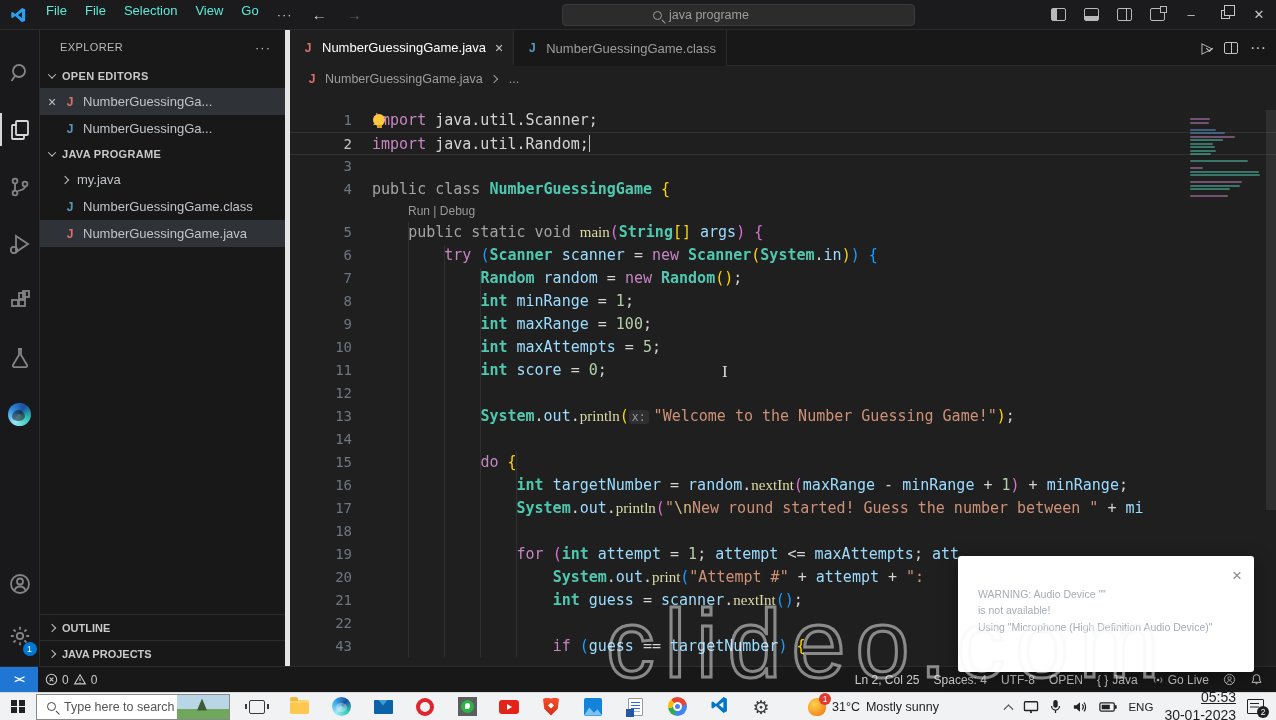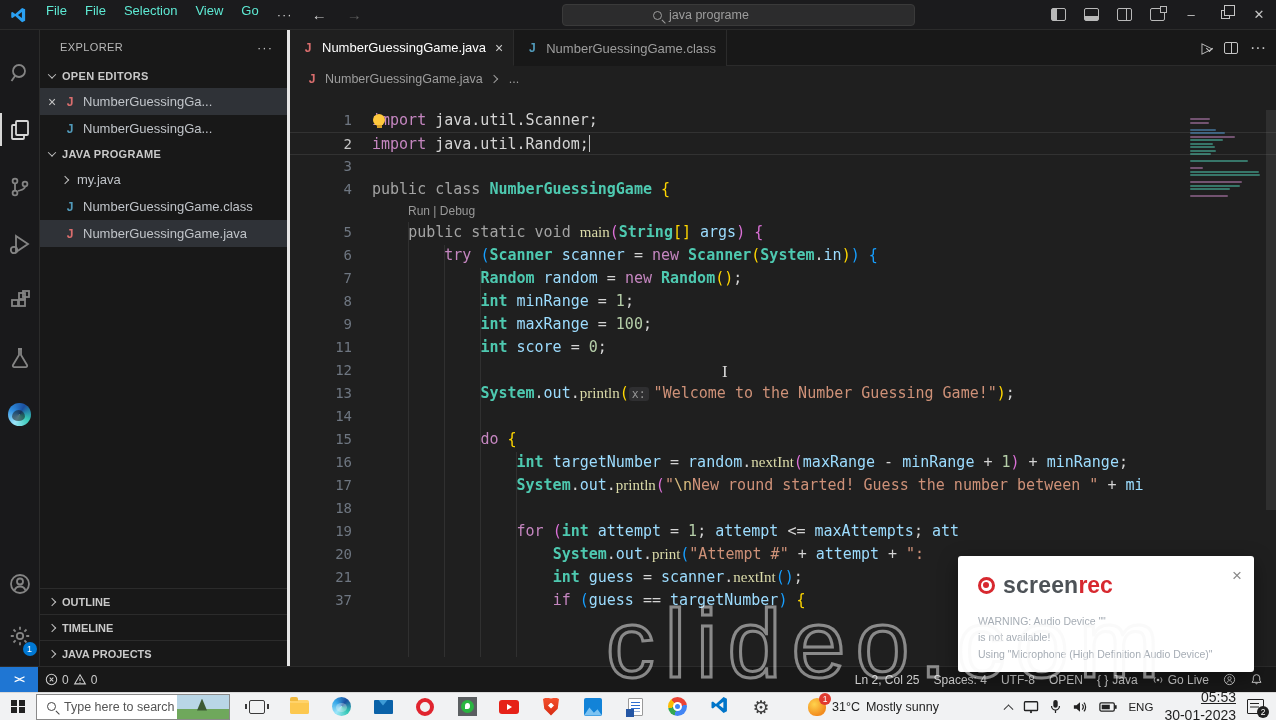--- a/index.html
+++ b/index.html
@@ -48,21 +48,21 @@
   .act-bottom .act-item { height:52px; }
   .edge-circle { width:23px; height:23px; border-radius:50%;
     background:conic-gradient(from 210deg,#9be5f9,#2f8ee0,#1b4f9e,#35c8b4,#9be5f9); position:relative; }
   .edge-circle::after { content:""; position:absolute; left:4px; top:7px; width:13px; height:11px;
     border-radius:50% 50% 50% 50%/60% 60% 40% 40%; background:#19191b; opacity:.55; }
   .badge-blue { position:absolute; right:3px; bottom:6px; min-width:14px; height:14px; border-radius:8px;
     background:#0078d4; color:#fff; font-size:9px; display:flex; align-items:center; justify-content:center; }
 
   
   #sidebar { position:absolute; top:30px; left:40px; width:250px; height:636px;
-    background:#181818; border-right:3px solid #e5e5e5; color:#c5c5c5; font-size:13px;
+    background:#181818; border-right:5px solid #e5e5e5; color:#c5c5c5; font-size:13px;
     display:flex; flex-direction:column; z-index:4;justify-content:space-between; }
   #sidebar-title { height:34px; display:flex; align-items:center; padding:0 14px 0 20px;
     font-size:11px; letter-spacing:.4px; color:#b8b8b8; }
   #sidebar-title .dots { margin-left:auto; letter-spacing:1px; color:#c5c5c5; font-size:13px; }
   .sect-header { height:24px; display:flex; align-items:center; padding-left:6px; font-weight:bold;
     font-size:11px; color:#c9c9c9; letter-spacing:.3px; }
   .chev { width:6px; height:6px; border-right:1.4px solid #c0c0c0; border-bottom:1.4px solid #c0c0c0;
     display:inline-block; margin:0 7px 0 3px; flex:none; }
   .chev.down { transform:rotate(45deg) translate(-1px,-1px); }
   .chev.right { transform:rotate(-45deg); }
@@ -343,24 +343,20 @@
       </div>
     </div>
   <div class="spacer"></div>
   <div id="bottom-sections">
       <div class="bottom-sect">
         <span class="chev right" style="margin: 0px 7px 0px 3px;"></span>
         <span>OUTLINE</span>
       </div>
       <div class="bottom-sect">
         <span class="chev right" style="margin: 0px 7px 0px 3px;"></span>
-        <span>TIMELINE</span>
-      </div>
-      <div class="bottom-sect">
-        <span class="chev right" style="margin: 0px 7px 0px 3px;"></span>
         <span>JAVA PROJECTS</span>
       </div>
     </div>
 </div>
 
 <div id="editor">
   <div id="tabbar">
     <div id="tabs-host" style="display:flex;">
         <div class="tab active">
           <span class="jicon red">J</span>
@@ -395,32 +391,34 @@
   <div class="code-row"><span class="gutter">1</span><span class="ltext"><span class="tk-k">import</span><span class="tk-w"> java.util.Scanner;</span></span><span class="bulb"></span></div>
       <div class="code-row active-line"><span class="gutter">2</span><span class="ltext"><span class="tk-k">import</span><span class="tk-w"> java.util.Random;</span><span class="caret"></span></span></div>
       <div class="code-row"><span class="gutter">3</span><span class="ltext"></span></div>
       <div class="code-row"><span class="gutter">4</span><span class="ltext"><span class="tk-b">public class </span><span class="tk-t">NumberGuessingGame </span><span class="tk-y">{</span></span></div>
       <div class="lens-row">Run | Debug</div>
       <div class="code-row"><span class="gutter">5</span><span class="ltext"><span class="tk-w">    </span><span class="tk-b">public static void </span><span class="tk-f">main</span><span class="tk-m">(</span><span class="tk-t">String</span><span class="tk-y">[] </span><span class="tk-v">args</span><span class="tk-m">)</span><span class="tk-w"> </span><span class="tk-m">{</span></span></div>
       <div class="code-row"><span class="gutter">6</span><span class="ltext"><span class="tk-w">        </span><span class="tk-k">try </span><span class="tk-u">(</span><span class="tk-t">Scanner</span><span class="tk-w"> </span><span class="tk-v">scanner</span><span class="tk-w"> = </span><span class="tk-k">new </span><span class="tk-t">Scanner</span><span class="tk-y">(</span><span class="tk-t">System</span><span class="tk-w">.</span><span class="tk-v">in</span><span class="tk-y">)</span><span class="tk-u">)</span><span class="tk-w"> </span><span class="tk-u">{</span></span></div>
       <div class="code-row"><span class="gutter">7</span><span class="ltext"><span class="tk-w">            </span><span class="tk-t">Random</span><span class="tk-w"> </span><span class="tk-v">random</span><span class="tk-w"> = </span><span class="tk-k">new </span><span class="tk-t">Random</span><span class="tk-y">()</span><span class="tk-w">;</span></span></div>
       <div class="code-row"><span class="gutter">8</span><span class="ltext"><span class="tk-w">            </span><span class="tk-t">int</span><span class="tk-w"> </span><span class="tk-v">minRange</span><span class="tk-w"> = </span><span class="tk-n">1</span><span class="tk-w">;</span></span></div>
       <div class="code-row"><span class="gutter">9</span><span class="ltext"><span class="tk-w">            </span><span class="tk-t">int</span><span class="tk-w"> </span><span class="tk-v">maxRange</span><span class="tk-w"> = </span><span class="tk-n">100</span><span class="tk-w">;</span></span></div>
+      <div class="code-row"><span class="gutter">10</span><span class="ltext"><span class="tk-w">            </span><span class="tk-t">int</span><span class="tk-w"> </span><span class="tk-v">maxAttempts</span><span class="tk-w"> = </span><span class="tk-n">5</span><span class="tk-w">;</span></span></div>
       <div class="code-row"><span class="gutter">11</span><span class="ltext"><span class="tk-w">            </span><span class="tk-t">int</span><span class="tk-w"> </span><span class="tk-v">score</span><span class="tk-w"> = </span><span class="tk-n">0</span><span class="tk-w">;</span></span></div>
       <div class="code-row"><span class="gutter">12</span><span class="ltext"></span></div>
       <div class="code-row"><span class="gutter">13</span><span class="ltext"><span class="tk-w">            </span><span class="tk-t">System</span><span class="tk-w">.</span><span class="tk-v">out</span><span class="tk-w">.</span><span class="tk-f">println</span><span class="tk-y">(</span><span class="tk-i">x:</span><span class="tk-s">"Welcome to the Number Guessing Game!"</span><span class="tk-y">)</span><span class="tk-w">;</span></span></div>
       <div class="code-row"><span class="gutter">14</span><span class="ltext"></span></div>
       <div class="code-row"><span class="gutter">15</span><span class="ltext"><span class="tk-w">            </span><span class="tk-k">do </span><span class="tk-y">{</span></span></div>
       <div class="code-row"><span class="gutter">16</span><span class="ltext"><span class="tk-w">                </span><span class="tk-t">int</span><span class="tk-w"> </span><span class="tk-v">targetNumber</span><span class="tk-w"> = </span><span class="tk-v">random</span><span class="tk-w">.</span><span class="tk-f">nextInt</span><span class="tk-m">(</span><span class="tk-v">maxRange</span><span class="tk-w"> - </span><span class="tk-v">minRange</span><span class="tk-w"> + </span><span class="tk-n">1</span><span class="tk-m">)</span><span class="tk-w"> + </span><span class="tk-v">minRange</span><span class="tk-w">;</span></span></div>
       <div class="code-row"><span class="gutter">17</span><span class="ltext"><span class="tk-w">                </span><span class="tk-t">System</span><span class="tk-w">.</span><span class="tk-v">out</span><span class="tk-w">.</span><span class="tk-f">println</span><span class="tk-m">(</span><span class="tk-s">"</span><span class="tk-e">\n</span><span class="tk-s">New round started! Guess the number between "</span><span class="tk-w"> + </span><span class="tk-v">mi</span></span></div>
       <div class="code-row"><span class="gutter">18</span><span class="ltext"></span></div>
       <div class="code-row"><span class="gutter">19</span><span class="ltext"><span class="tk-w">                </span><span class="tk-k">for </span><span class="tk-m">(</span><span class="tk-t">int</span><span class="tk-w"> </span><span class="tk-v">attempt</span><span class="tk-w"> = </span><span class="tk-n">1</span><span class="tk-w">; </span><span class="tk-v">attempt</span><span class="tk-w"> &lt;= </span><span class="tk-v">maxAttempts</span><span class="tk-w">; </span><span class="tk-v">att</span></span></div>
       <div class="code-row"><span class="gutter">20</span><span class="ltext"><span class="tk-w">                    </span><span class="tk-t">System</span><span class="tk-w">.</span><span class="tk-v">out</span><span class="tk-w">.</span><span class="tk-f">print</span><span class="tk-u">(</span><span class="tk-s">"Attempt #"</span><span class="tk-w"> + </span><span class="tk-v">attempt</span><span class="tk-w"> + </span><span class="tk-s">":</span></span></div>
       <div class="code-row"><span class="gutter">21</span><span class="ltext"><span class="tk-w">                    </span><span class="tk-t">int</span><span class="tk-w"> </span><span class="tk-v">guess</span><span class="tk-w"> = </span><span class="tk-v">scanner</span><span class="tk-w">.</span><span class="tk-f">nextInt</span><span class="tk-u">()</span><span class="tk-w">;</span></span></div>
-      <div class="code-row"><span class="gutter">37</span><span class="ltext"><span class="tk-w">                    </span><span class="tk-k">if </span><span class="tk-u">(</span><span class="tk-v">guess</span><span class="tk-w"> == </span><span class="tk-v">targetNumber</span><span class="tk-u">)</span><span class="tk-w"> </span><span class="tk-y">{</span></span></div>
+      <div class="code-row"><span class="gutter">22</span><span class="ltext"></span></div>
+      <div class="code-row"><span class="gutter">43</span><span class="ltext"><span class="tk-w">                    </span><span class="tk-k">if </span><span class="tk-u">(</span><span class="tk-v">guess</span><span class="tk-w"> == </span><span class="tk-v">targetNumber</span><span class="tk-u">)</span><span class="tk-w"> </span><span class="tk-y">{</span></span></div>
     </div>
   <div id="minimap">
       <div class="mm-line" style="width: 20px; background: rgb(197, 134, 192);"></div>
       <div class="mm-line" style="width: 19.2px; background: rgb(197, 134, 192);"></div>
       <div class="mm-line" style="width: 0px; background: rgb(154, 154, 154);"></div>
       <div class="mm-line" style="width: 26.4px; background: rgb(86, 156, 214);"></div>
       <div class="mm-line" style="width: 35.2px; background: rgb(86, 156, 214);"></div>
       <div class="mm-line" style="width: 44.8px; background: rgb(197, 134, 192);"></div>
       <div class="mm-line" style="width: 32.8px; background: rgb(78, 201, 176);"></div>
       <div class="mm-line" style="width: 23.2px; background: rgb(78, 201, 176);"></div>
@@ -595,24 +593,20 @@
       <div>30-01-2023</div>
     </div>
     <div class="ac-ico">
       <span class="ac-badge">2</span>
     </div>
   </div>
 </div>
 
 <div id="popup">
   <span id="popup-close">×</span>
-  <div id="popup-brand">
-    <span class="rec-dot"></span>
-    <span><span class="brand-gray">screen</span><span class="brand-red">rec</span></span>
-  </div>
   <div id="popup-warning">
       <div>WARNING: Audio Device ""</div>
       <div>is not available!</div>
       <div>Using "Microphone (High Definition Audio Device)"</div>
     </div>
 </div>
 
 <div id="watermark">clideo.com</div>
 
 </body></html>

